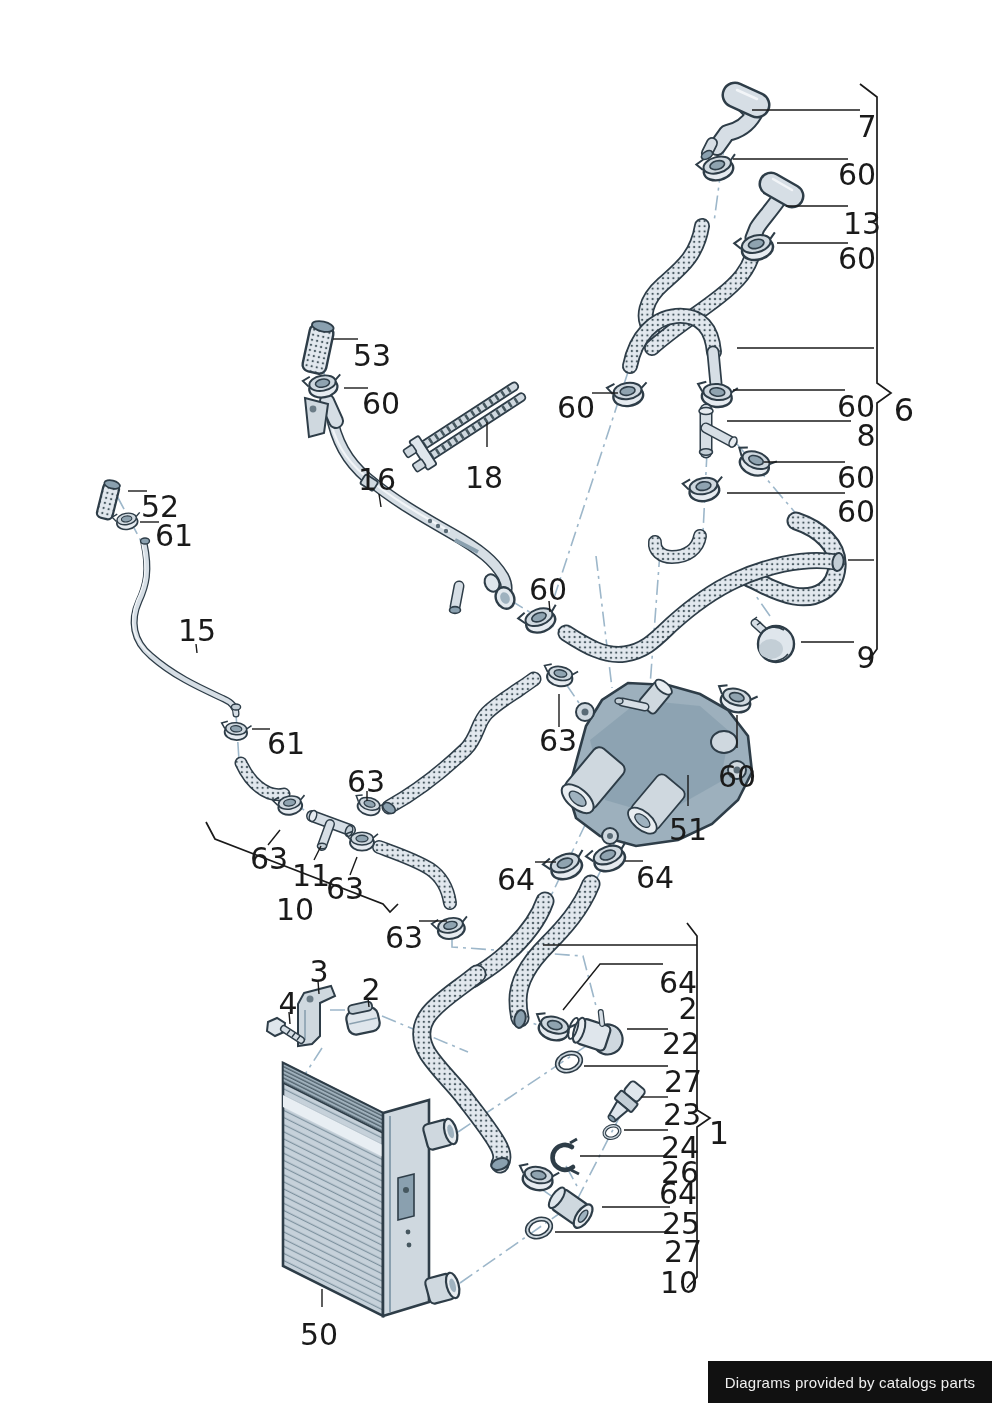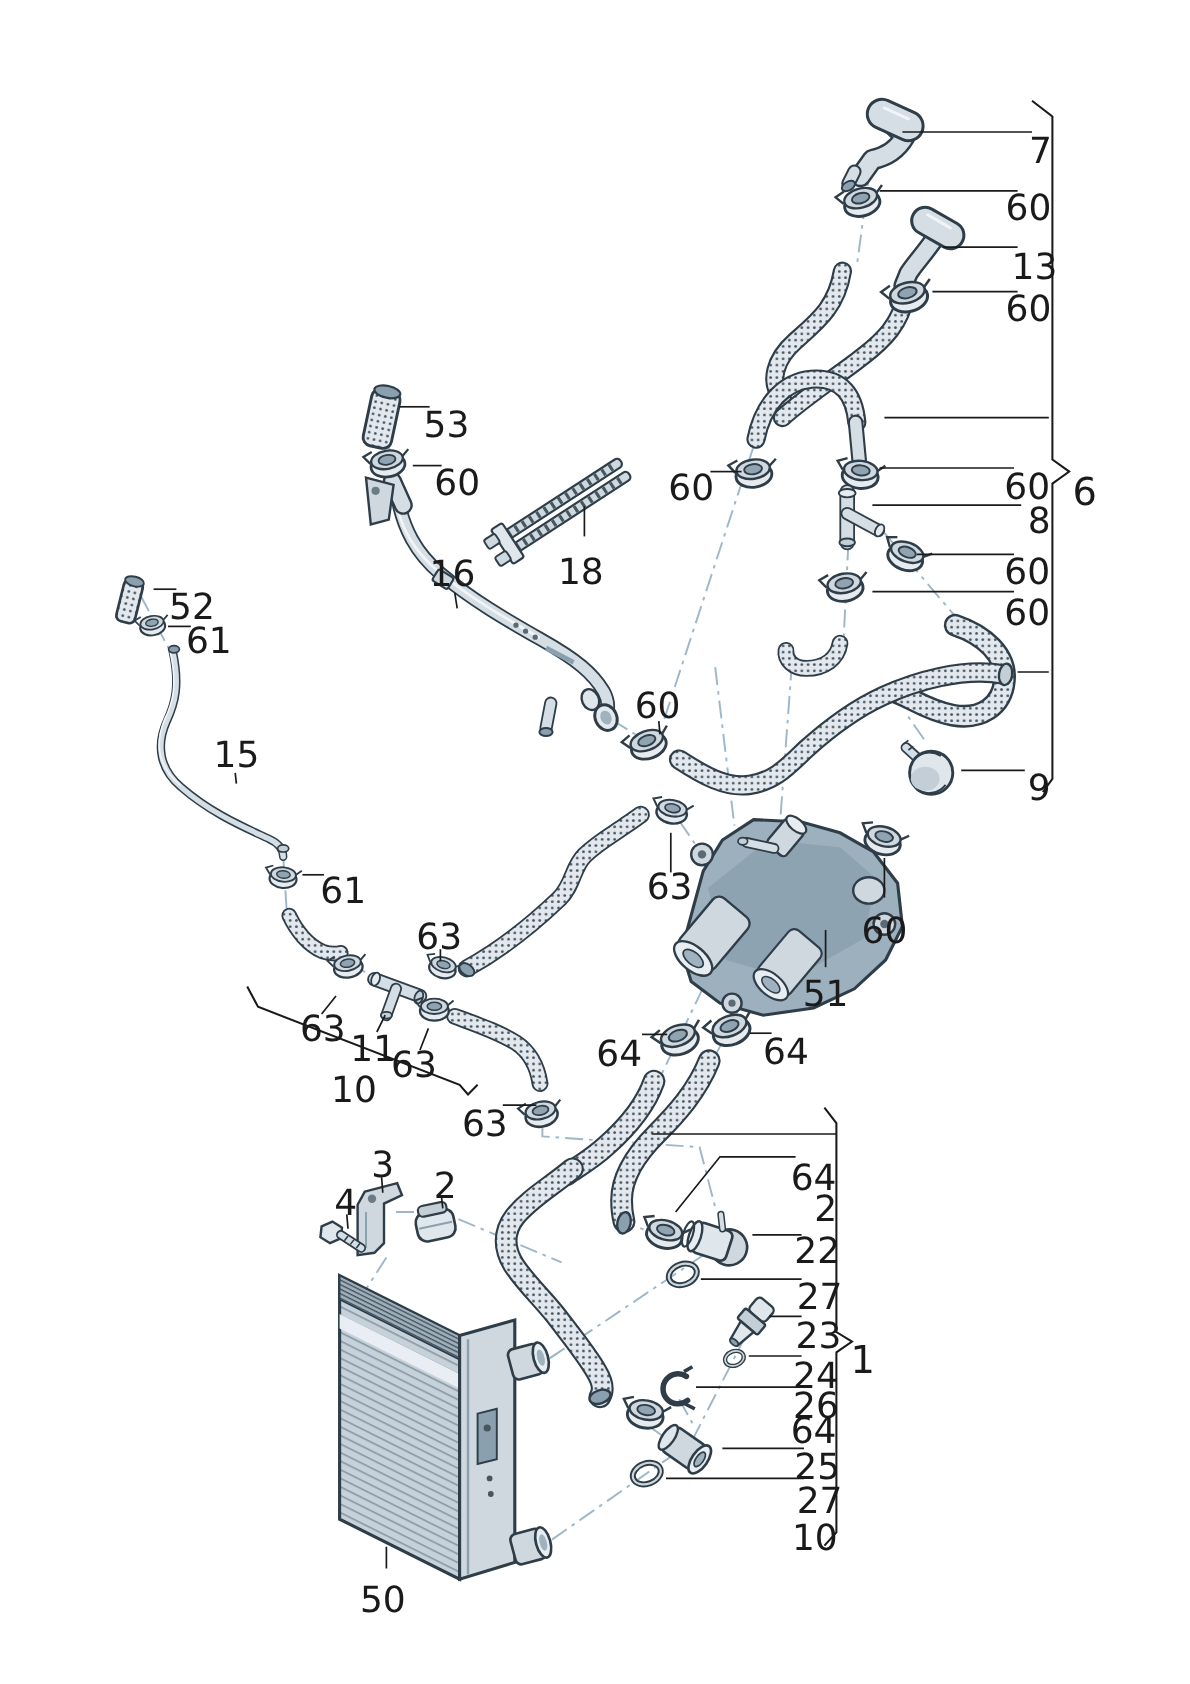--- a/index.html
+++ b/index.html
@@ -438,13 +438,16 @@
       <text x="681" y="1223" class="callout" font-size="30" dominant-baseline="central">25</text>
       <text x="683" y="1251" class="callout" font-size="30" dominant-baseline="central">27</text>
       <text x="679" y="1282" class="callout" font-size="30" dominant-baseline="central">10</text>
       <text x="719" y="1133" class="callout" font-size="32" dominant-baseline="central">1</text>
       <text x="319" y="971" class="callout" font-size="30" dominant-baseline="central">3</text>
       <text x="288" y="1003" class="callout" font-size="30" dominant-baseline="central">4</text>
       <text x="371" y="989" class="callout" font-size="30" dominant-baseline="central">2</text>
       <text x="319" y="1334" class="callout" font-size="30" dominant-baseline="central">50</text>
     </svg>
 
+<div id="footer-bar">
+  <span>Diagrams provided by catalogs parts</span>
 </div>
+</div>
 
 </body></html>

